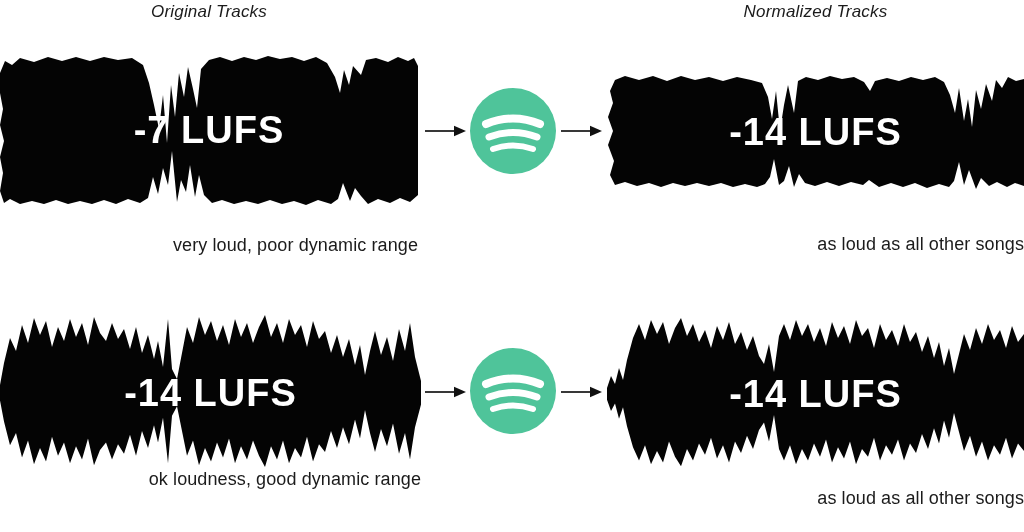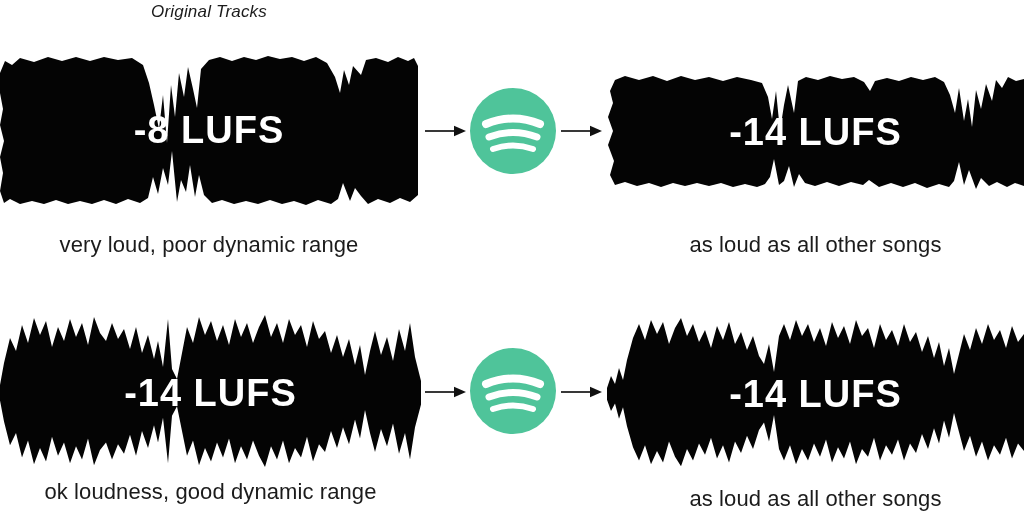--- a/index.html
+++ b/index.html
@@ -17,51 +17,52 @@
     color:var(--text);text-align:center;line-height:22px;letter-spacing:.2px;
   }
   .wave{position:absolute;display:block;}
   .wave-fill{fill:var(--ink);}
   .lufs{
     position:absolute;display:flex;align-items:center;justify-content:center;
     color:var(--label);font-weight:bold;font-size:38px;letter-spacing:1px;
     pointer-events:none;white-space:nowrap;
   }
   .caption{
-    position:absolute;text-align:center;font-size:22px;color:var(--text);
+    position:absolute;text-align:right;font-size:18px;color:var(--text);
     line-height:24px;letter-spacing:.1px;
   }
   .caption.two{line-height:23px;}
   .arrow{position:absolute;display:block;}
   .arrow line{stroke:#222;stroke-width:1.8;}
   .arrow polygon{fill:#111;}
   .spotify{position:absolute;display:block;}
   .sp-circle{fill:var(--green);}
   .sp-arc{stroke:#ffffff;fill:none;stroke-linecap:round;}
 </style>
 </head>
 <body>
 
 <div class="canvas">
 
   <div class="col-header" style="left:0;width:418px;">Original Tracks</div>
+  <div class="col-header" style="left:607px;width:417px;">Normalized Tracks</div>
 
   <svg class="wave" style="left:0;top:53px;" width="418" height="154" viewBox="0 0 418 154">
     <path class="wave-fill" d="M0,20 L5,8 L12,12 L20,5 L34,9 L48,4 L62,8 L76,4 L90,8 L104,4 L118,7 L132,5 L143,12
       L149,30 L154,52 L159,76 L163,42 L167,90 L171,32 L175,64 L179,20 L184,44 L188,14
       L193,36 L197,55 L201,16 L209,7 L220,4 L232,8 L244,4 L256,7 L268,3 L280,6 L292,4 L304,8 L316,4 L327,10
       L335,24 L340,40 L344,17 L349,32 L353,13 L361,22 L366,7 L376,5 L388,9 L398,4 L408,8 L414,5 L418,13
       L418,142
       L410,149 L400,145 L390,150 L378,146 L368,151 L361,143 L355,135 L350,148 L343,130 L338,146 L331,151
       L318,147 L306,152 L294,148 L282,151 L270,147 L258,151 L246,148 L234,151 L222,147 L212,150
       L204,142 L199,122 L195,144 L190,112 L186,139 L181,127 L177,149 L172,98 L168,132 L163,115 L158,141 L153,124 L148,145
       L140,150 L128,146 L116,151 L104,147 L92,151 L80,148 L68,151 L56,147 L44,151 L32,148 L20,151 L10,146 L4,150
       L0,138 L3,120 L0,104 L4,88 L0,72 L3,56 L0,40 Z"></path>
   </svg>
-  <div class="lufs" style="left:0;top:53px;width:418px;height:154px;">-8 LUFS</div>
+  <div class="lufs" style="left:0;top:53px;width:418px;height:154px;">-7 LUFS</div>
 
   <svg class="arrow" style="left:424px;top:124px;" width="42" height="14" viewBox="0 0 42 14">
     <line x1="1" y1="7" x2="31" y2="7"></line>
       <polygon points="30,1.8 42,7 30,12.2"></polygon>
   </svg>
   <svg class="spotify" style="left:470px;top:88px;" width="86" height="86" viewBox="0 0 86 86">
     <circle class="sp-circle" cx="43" cy="43" r="43"></circle>
     <path class="sp-arc" d="M16,36 Q43,25 70,36" stroke-width="8"></path>
     <path class="sp-arc" d="M19,49 Q43,40 67,49" stroke-width="7"></path>
     <path class="sp-arc" d="M23,61 Q43,54 63,61" stroke-width="6"></path>
@@ -108,18 +109,18 @@
   <svg class="arrow" style="left:560px;top:385px;" width="42" height="14" viewBox="0 0 42 14">
     <line x1="1" y1="7" x2="31" y2="7"></line>
       <polygon points="30,1.8 42,7 30,12.2"></polygon>
   </svg>
 
   <svg class="wave" style="left:607px;top:318px;" width="417" height="152" viewBox="0 0 417 152">
     <polygon id="wave4" class="wave-fill" points="0,70 4,58 8,66 12,50 16,62 20,42 26,20 32,6 38,22 44,2 50,16 56,4 62,26 68,10 74,0 80,18 86,6 92,24 98,12 104,30 110,8 116,22 122,4 128,26 134,14 140,32 146,18 152,38 157,46 162,26 167,54 172,18 177,6 183,22 189,2 195,18 201,6 207,24 213,10 219,28 225,4 231,20 237,8 243,26 249,2 255,18 261,10 267,30 273,6 279,22 285,12 291,28 297,6 303,24 309,14 315,34 321,18 327,40 332,24 337,48 342,30 347,56 352,36 357,16 363,32 369,10 375,26 381,6 387,22 393,12 399,30 405,8 411,24 417,16 417,133 411,125.4 405,140.6 399,119.69999999999999 393,136.8 387,127.3 381,142.5 375,123.5 369,138.7 363,117.8 357,133 352,114 347,95 342,119.69999999999999 337,102.6 332,125.4 327,110.19999999999999 321,131.1 315,115.9 309,134.9 303,125.4 297,142.5 291,121.6 285,136.8 279,127.3 273,142.5 267,119.69999999999999 261,138.7 255,131.1 249,146.3 243,123.5 237,140.6 231,129.2 225,144.39999999999998 219,121.6 213,138.7 207,125.4 201,142.5 195,131.1 189,146.3 183,127.3 177,142.5 172,131.1 167,96.9 162,123.5 157,104.5 152,112.1 146,131.1 140,117.8 134,134.9 128,123.5 122,144.39999999999998 116,127.3 110,140.6 104,119.69999999999999 98,136.8 92,125.4 86,142.5 80,131.1 74,148.2 68,138.7 62,123.5 56,144.39999999999998 50,133 44,146.3 38,127.3 32,142.5 26,129.2 20,108.3 16,89.3 12,100.7 8,85.5 4,93.1 0,81.7"></polygon>
   </svg>
   <div class="lufs" style="left:607px;top:318px;width:417px;height:152px;">-14 LUFS</div>
 
-  <div class="caption" style="left:0;top:480px;width:421px;">ok loudness, good dynamic range</div>
+  <div class="caption" style="left:0;top:467px;width:421px;">ok loudness, good dynamic range</div>
   <div class="caption two" style="left:607px;top:487px;width:417px;">
     <span style="display:block">as loud as all other songs</span>
   </div>
 
 </div>
 
 </body></html>

